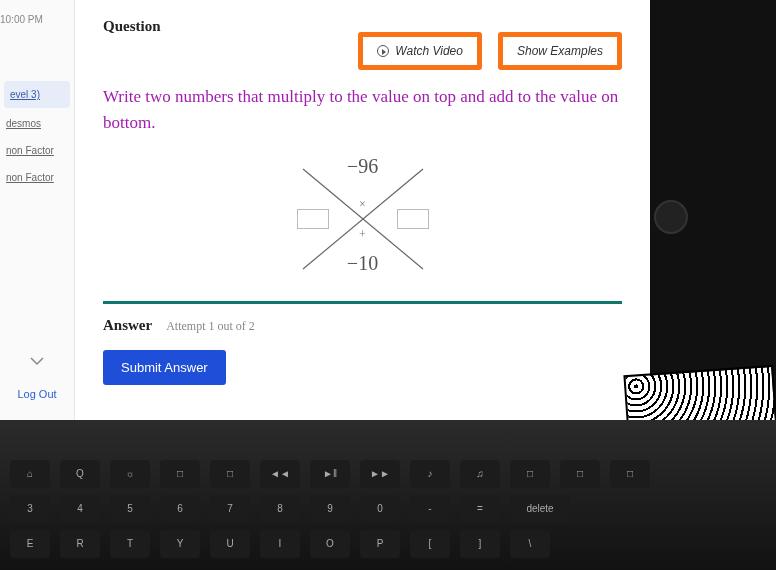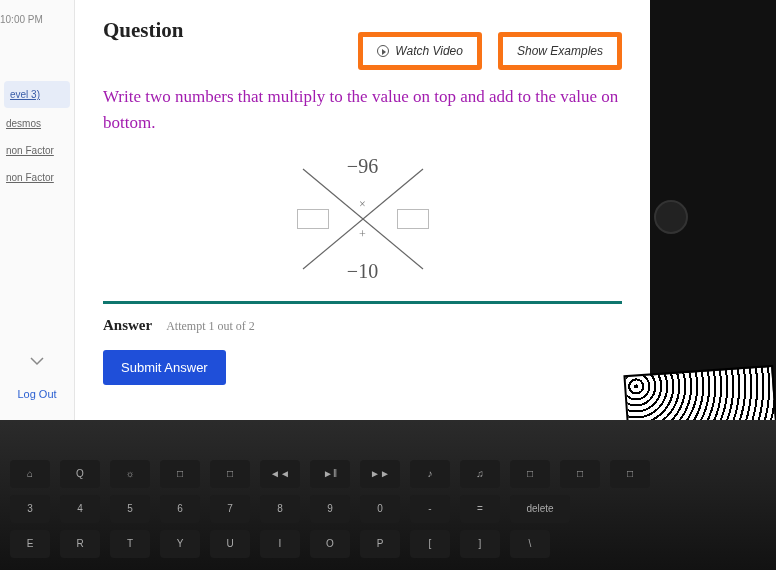--- a/index.html
+++ b/index.html
@@ -73,21 +73,21 @@
     position: relative;
   }
   .question-header {
     display: flex;
     align-items: flex-start;
     justify-content: space-between;
     margin-bottom: 14px;
   }
   .qtitle {
     font-weight: bold;
-    font-size: 21px;
+    font-size: 15px;
     color: #222;
     font-family: Georgia, serif;
   }
   .btns {
     display: flex;
     gap: 16px;
     margin-top: 14px;
     font-family: -apple-system, Helvetica, Arial, sans-serif;
   }
   .btn-outline {
@@ -135,21 +135,21 @@
   .xbox svg { position: absolute; inset: 0; }
   .xbox .top, .xbox .bottom {
     position: absolute;
     left: 50%;
     transform: translateX(-50%);
     font-size: 20px;
     color: #555;
     font-family: Georgia, serif;
   }
   .xbox .top { top: 6px; }
-  .xbox .bottom { bottom: 6px; }
+  .xbox .bottom { bottom: 14px; }
   .xbox .mult, .xbox .plus {
     position: absolute;
     left: 50%;
     transform: translateX(-50%);
     font-size: 12px;
     color: #777;
   }
   .xbox .mult { top: 48px; }
   .xbox .plus { top: 78px; }
   .xbox .ansbox {

